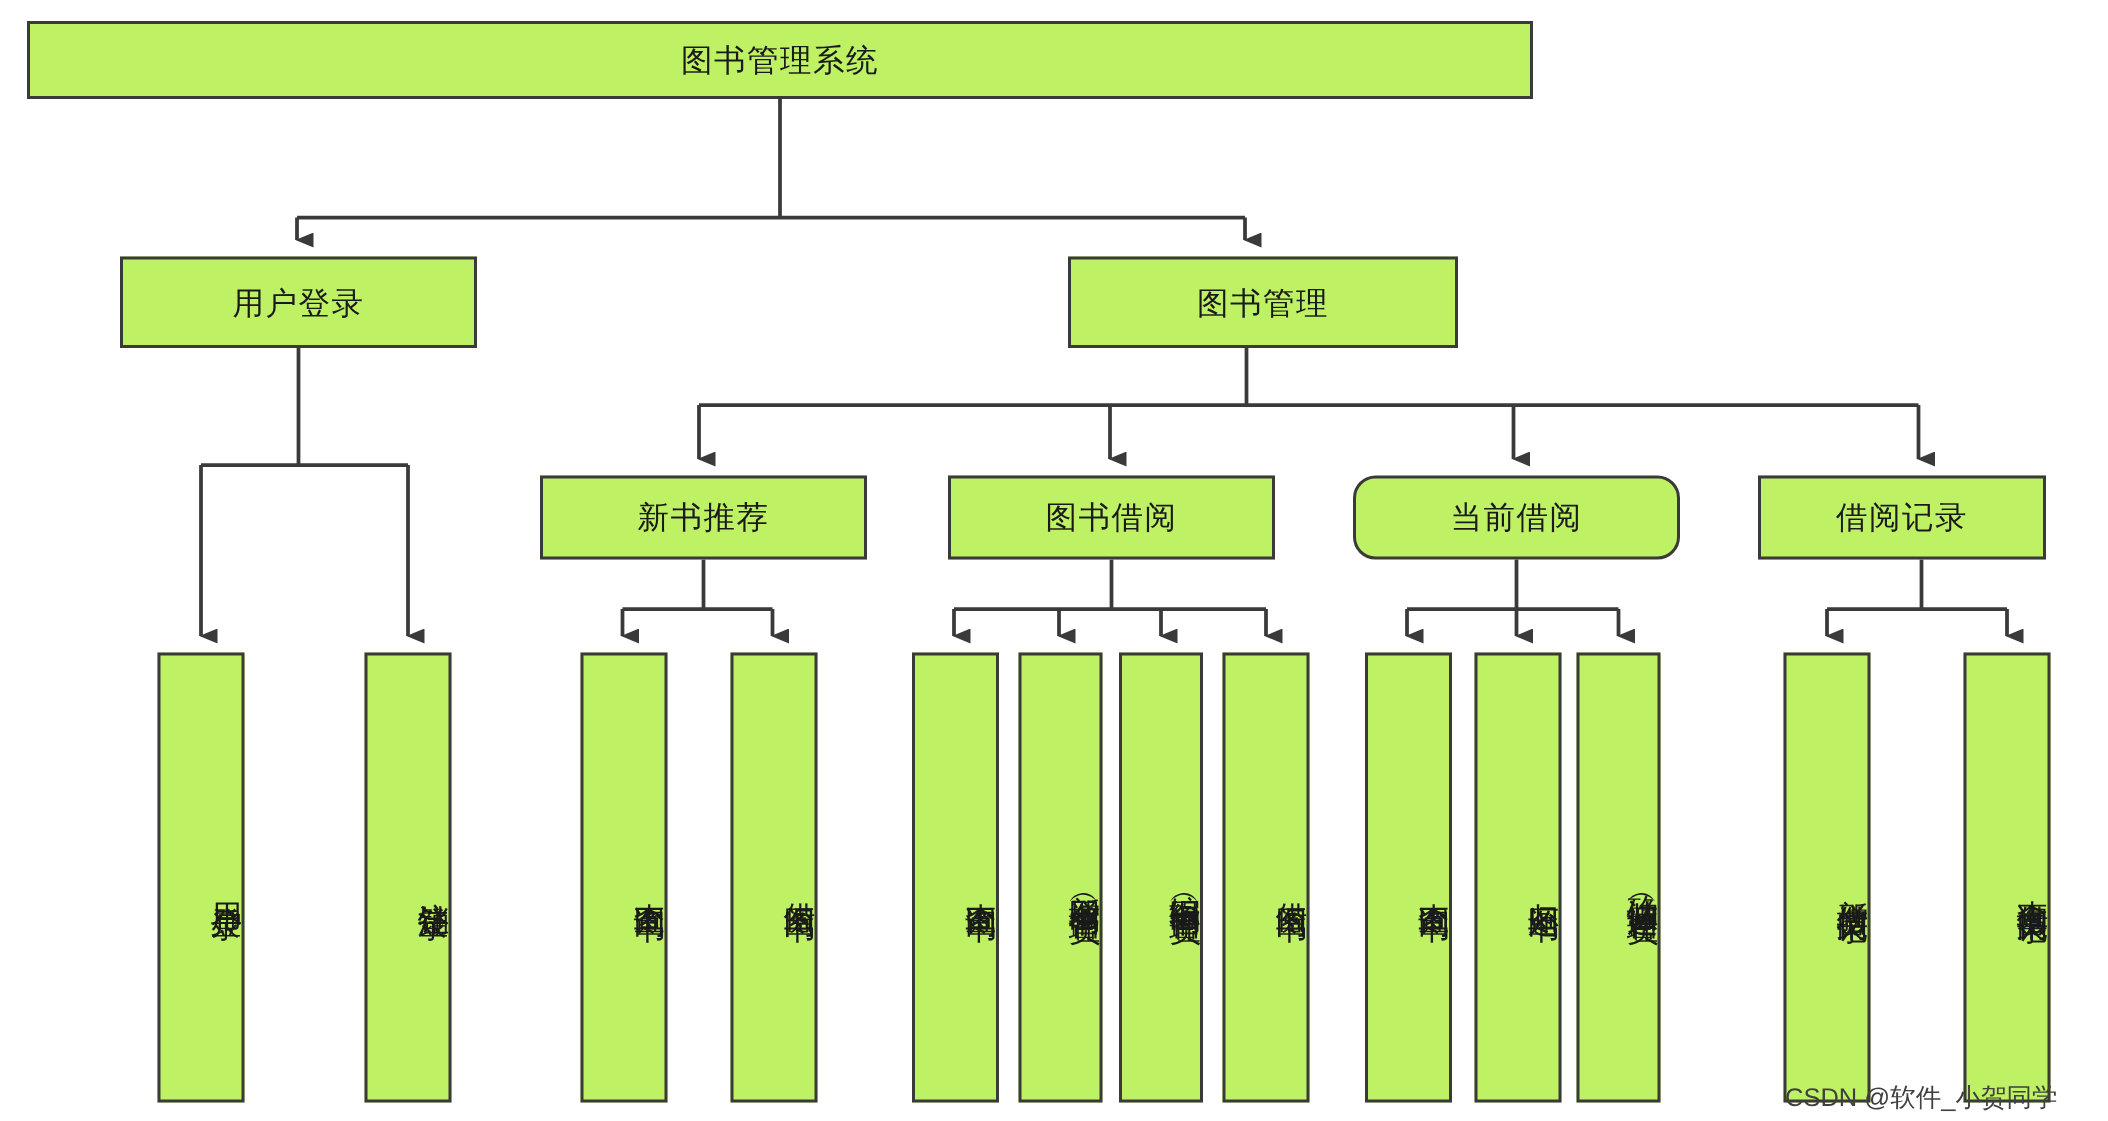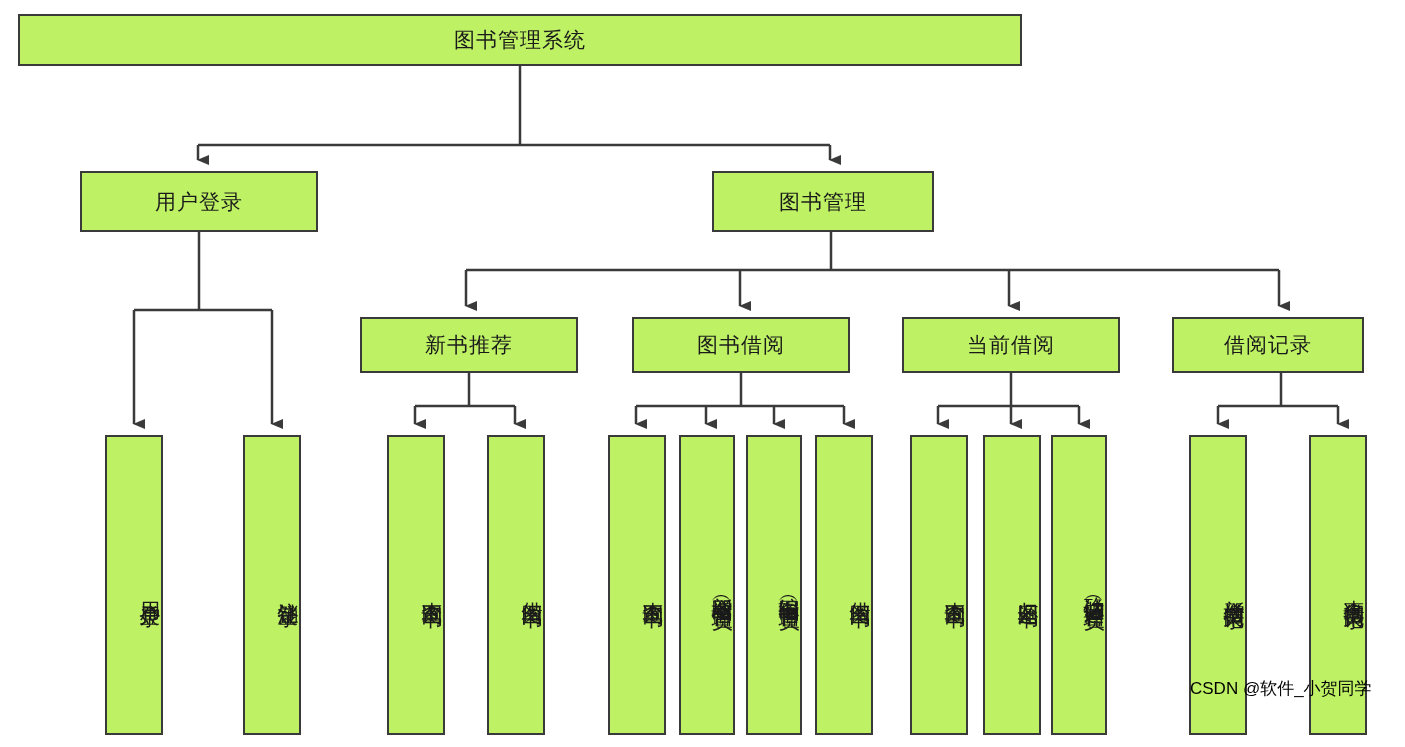--- a/index.html
+++ b/index.html
@@ -46,23 +46,23 @@
     position: absolute;
     left: 0;
     top: 0;
     width: 1405px;
     height: 747px;
     pointer-events: none;
   }
   #watermark {
     position: absolute;
     left: 1190px;
-    top: 677px;
+    top: 720px;
     font-size: 17px;
-    color: #000000;
+    color: #404040;
     white-space: nowrap;
     font-family: "Liberation Sans", "DejaVu Sans", sans-serif;
   }
 </style>
 </head>
 <body>
 
 <div id="canvas">
 
   <svg id="edges" viewBox="0 0 1405 747" xmlns="http://www.w3.org/2000/svg">
@@ -112,25 +112,25 @@
       <path d="M 1281 373 L 1281 406"></path>
       <path d="M 1218 406 L 1338 406"></path>
       <path d="M 1218 406 L 1218 424" marker-end="url(#arrow)"></path>
       <path d="M 1338 406 L 1338 424" marker-end="url(#arrow)"></path>
     </g>
   </svg>
 
   <div class="node horiz" style="left:18px;top:14px;width:1004px;height:52px;">图书管理系统</div>
 
   <div class="node horiz" style="left:80px;top:171px;width:238px;height:61px;">用户登录</div>
-  <div class="node horiz" style="left:712px;top:171px;width:222px;height:61px;">图书管理</div>
+  <div class="node horiz" style="left:712px;top:171px;width:260px;height:61px;">图书管理</div>
 
   <div class="node horiz" style="left:360px;top:317px;width:218px;height:56px;">新书推荐</div>
   <div class="node horiz" style="left:632px;top:317px;width:218px;height:56px;">图书借阅</div>
-  <div class="node horiz" style="left:902px;top:317px;width:218px;height:56px;">当前借阅</div>
+  <div class="node horiz" style="left:902px;top:317px;width:218px;height:56px;border-radius:15px;">当前借阅</div>
   <div class="node horiz" style="left:1172px;top:317px;width:192px;height:56px;">借阅记录</div>
 
   <div class="node vert" style="left:105px;top:435px;width:58px;height:300px;">用户登录</div>
   <div class="node vert" style="left:243px;top:435px;width:58px;height:300px;">注销登录</div>
 
   <div class="node vert" style="left:387px;top:435px;width:58px;height:300px;">查询图书</div>
   <div class="node vert" style="left:487px;top:435px;width:58px;height:300px;">借阅图书</div>
 
   <div class="node vert" style="left:608px;top:435px;width:58px;height:300px;">查询图书</div>
   <div class="node vert topalign" style="left:679px;top:435px;width:56px;height:300px;">新增图书（管理员）</div>

